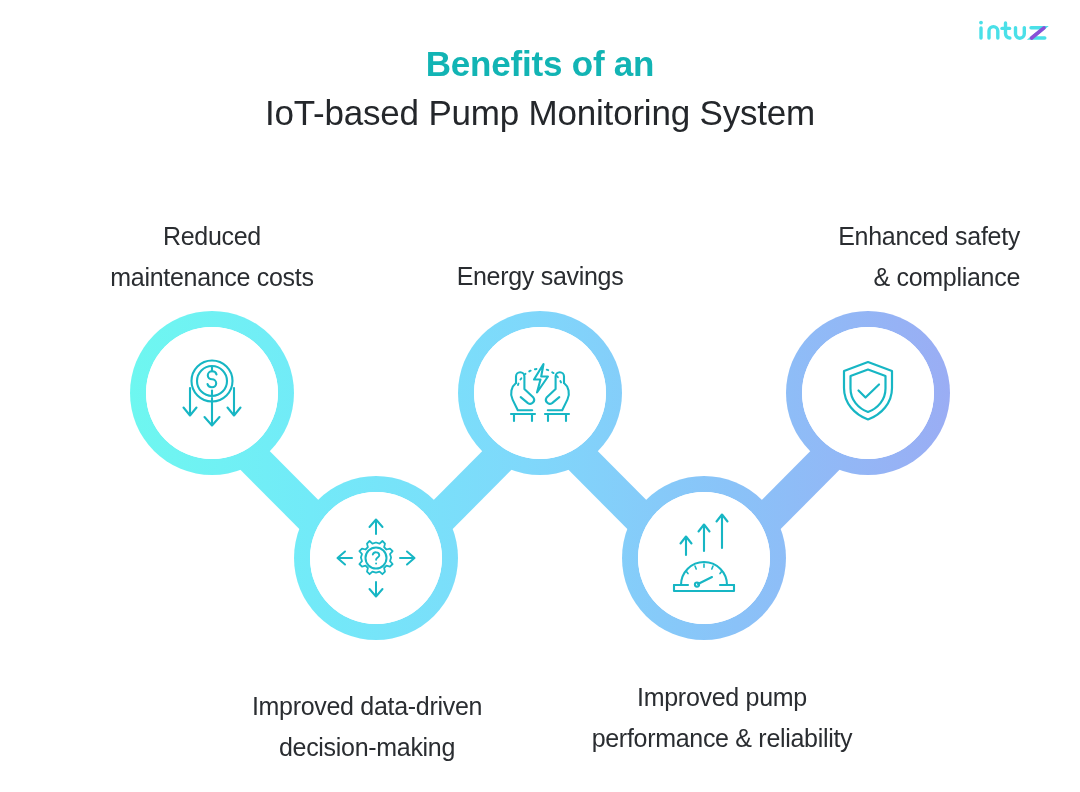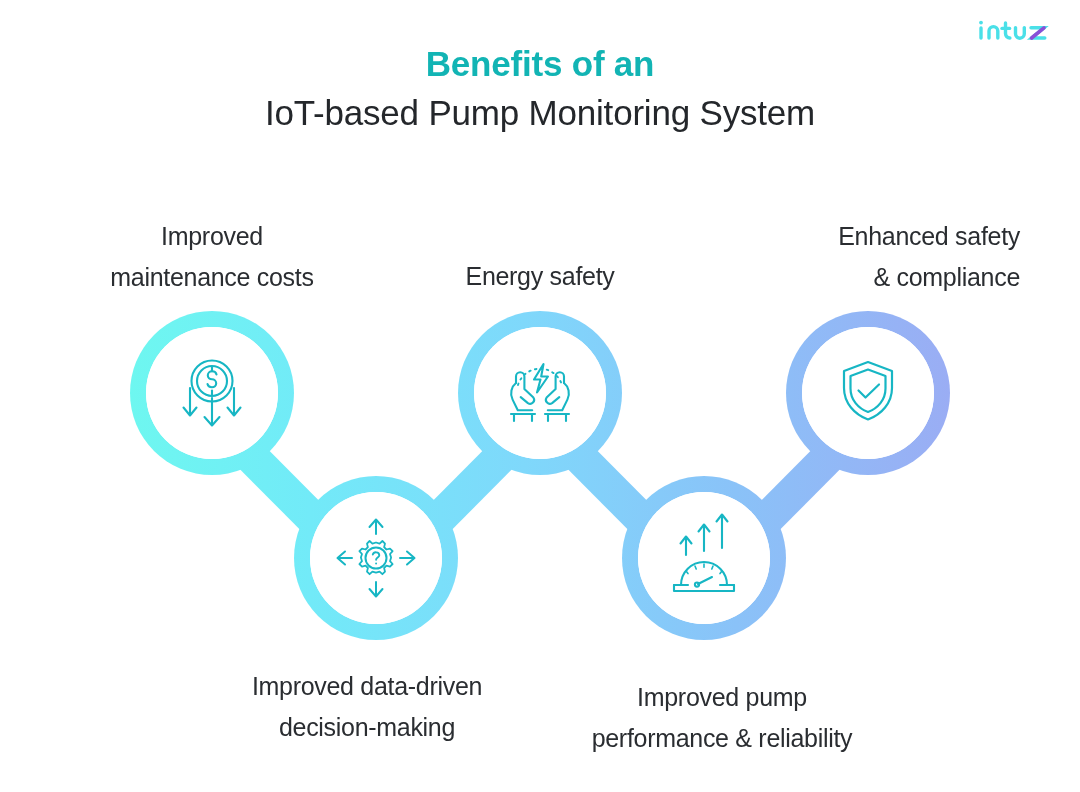--- a/index.html
+++ b/index.html
@@ -36,21 +36,21 @@
 
   
   .caption {
     position:absolute; text-align:center;
     font-size:25px; line-height:41px; color:#2a2d31;
     letter-spacing:-0.3px; white-space:pre-line;
   }
   #cap-0 { left:44px;  top:216px; width:336px; }
   #cap-1 { left:392px; top:256px; width:296px; }
   #cap-2 { left:716px; top:216px; width:304px;text-align:right; }
-  #cap-3 { left:190px; top:666px; width:354px; }
+  #cap-3 { left:190px; top:686px; width:354px; }
   #cap-4 { left:532px; top:666px; width:380px;margin-top:11px; }
 </style>
 </head>
 <body>
 
 <div id="page">
 
   <div id="logo">
     <svg viewBox="0 0 86 30" width="86" height="30" aria-hidden="true">
       <g fill="none" stroke="#4ae0e8" stroke-width="3.4" stroke-linecap="round">
@@ -230,23 +230,23 @@
       <g fill="none" stroke="#17b6c4" stroke-width="2.2" stroke-linecap="round" stroke-linejoin="round">
         <path d="M868 362 l24 9 v17 c0 15-10.5 26.5-24 31.5
                  c-13.5-5-24-16.5-24-31.5 v-17 z"></path>
         <path d="M868 369.5 l17.5 6.5 v12.4 c0 11.4-7.7 19.9-17.5 23.6
                  c-9.8-3.7-17.5-12.2-17.5-23.6 v-12.4 z"></path>
         <polyline points="858.5,390.5 865.5,397.5 879,384.5"></polyline>
       </g>
     </g>
   </svg>
 
-  <div class="caption" id="cap-0">Improved
+  <div class="caption" id="cap-0">Reduced
 maintenance costs</div>
-  <div class="caption" id="cap-1">Energy safety</div>
+  <div class="caption" id="cap-1">Energy savings</div>
   <div class="caption" id="cap-2">Enhanced safety
 &amp; compliance</div>
   <div class="caption" id="cap-3">Improved data-driven
 decision-making</div>
   <div class="caption" id="cap-4">Improved pump
 performance &amp; reliability</div>
 
 </div>
 
 </body></html>

